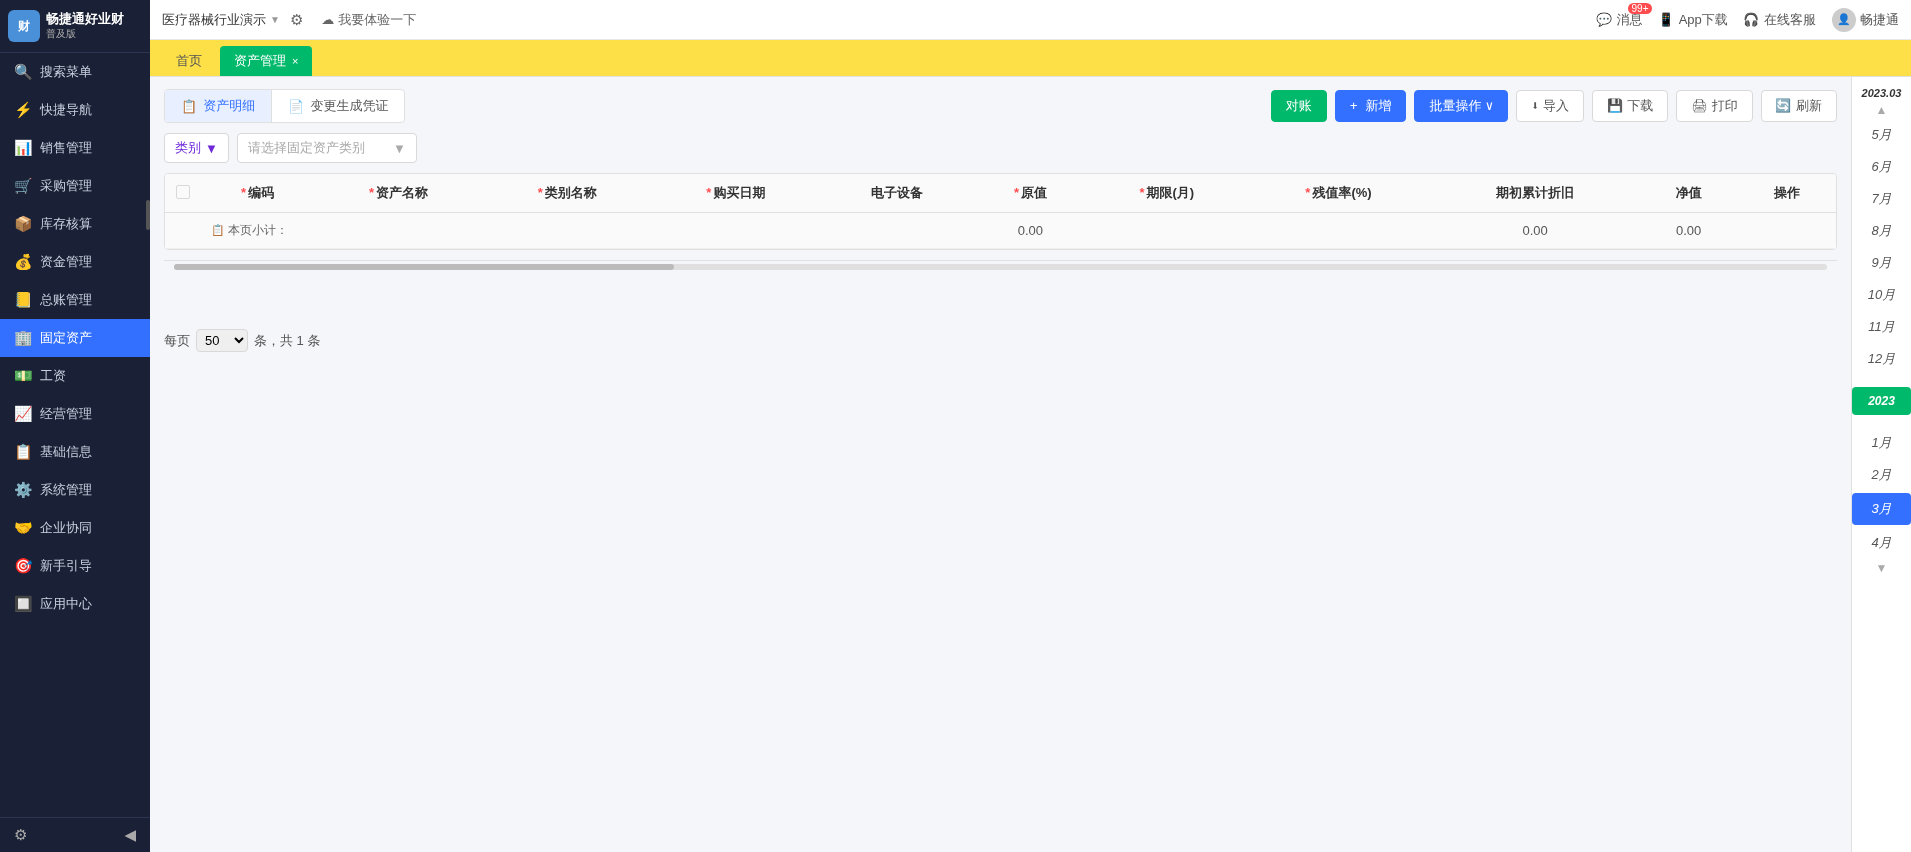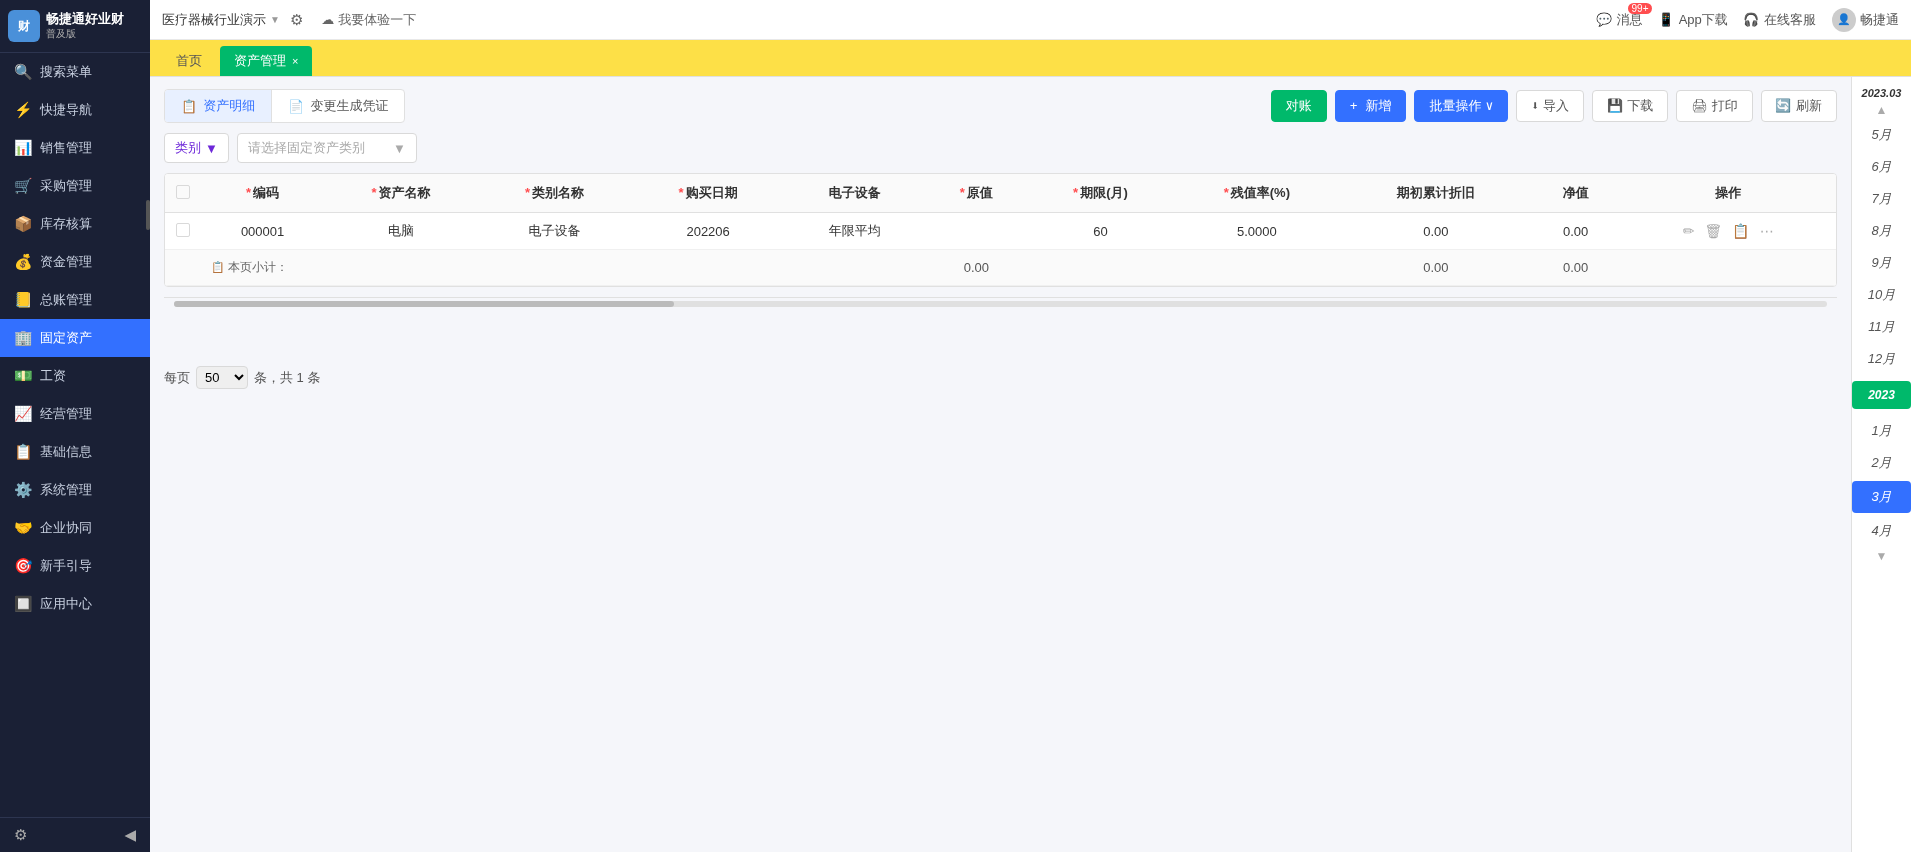--- a/index.html
+++ b/index.html
@@ -294,21 +294,21 @@
       color: #555;
       cursor: pointer;
       border-radius: 2px;
     }
     .calendar-item.year-marker {
       background: #00b96b;
       color: #fff;
       font-size: 12px;
       font-weight: bold;
       border-radius: 4px;
-      margin: 6px 4px;
+      margin: 12px 4px;
     }
     .calendar-item.current {
       background: #3370ff;
       color: #fff;
       border-radius: 4px;
       margin: 2px 4px;
     }
 
     
     .scroll-bottom {
@@ -525,43 +525,20 @@
               <th>电子设备</th>
               <th><span class="required">*</span>原值</th>
               <th><span class="required">*</span>期限(月)</th>
               <th><span class="required">*</span>残值率(%)</th>
               <th>期初累计折旧</th>
               <th>净值</th>
               <th>操作</th>
             </tr>
           </thead>
           <tbody>
-            <tr>
-              <td class="checkbox-cell">
-                <span class="checkbox"></span>
-              </td>
-              <td>000001</td>
-              <td>电脑</td>
-              <td>电子设备</td>
-              <td>202206</td>
-              <td>年限平均</td>
-              <td></td>
-              <td>60</td>
-              <td>5.0000</td>
-              <td>0.00</td>
-              <td>0.00</td>
-              <td>
-                <div class="action-icons">
-                  <span class="action-icon">✏</span>
-                  <span class="action-icon">🗑</span>
-                  <span class="action-icon">📋</span>
-                  <span class="action-icon">⋯</span>
-                </div>
-              </td>
-            </tr>
             <tr class="subtotal-row">
               <td></td>
               <td colspan="5" style="text-align:left;">
                 <span class="subtotal-label">
                   <span style="color:#3370ff; font-size:11px;">📋</span>
                   本页小计：
                 </span>
               </td>
               <td>0.00</td>
               <td></td>

